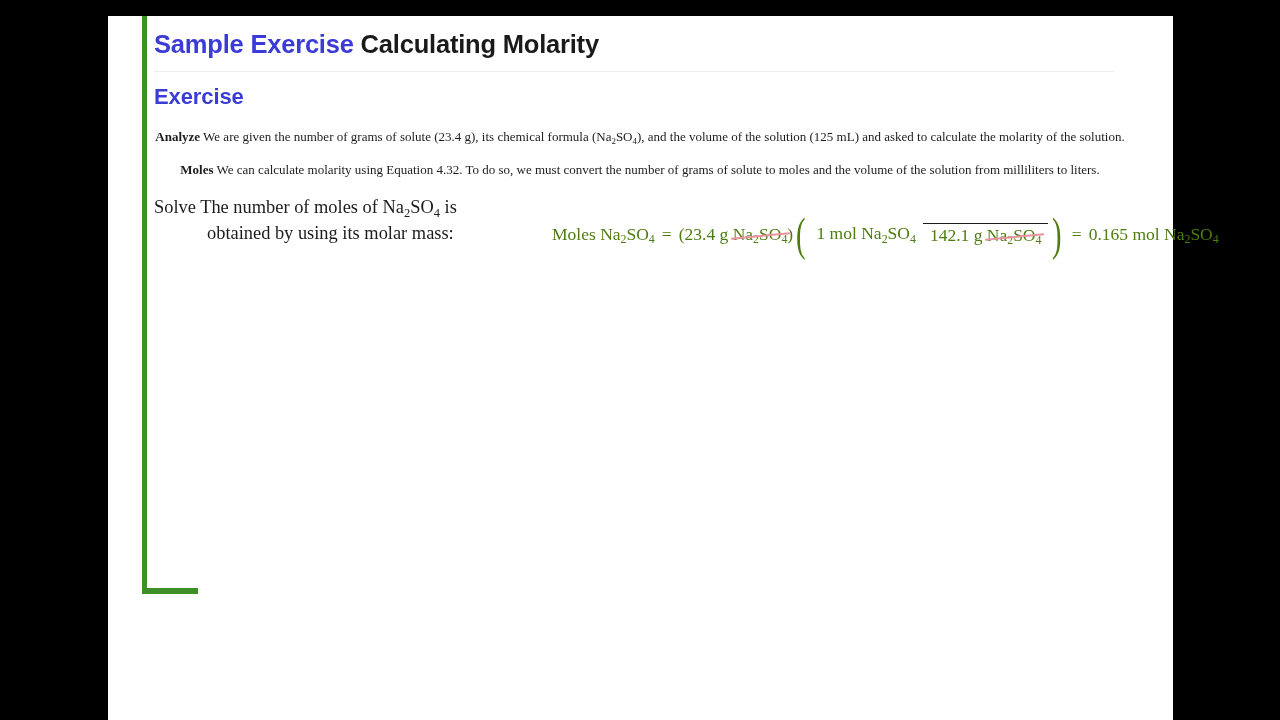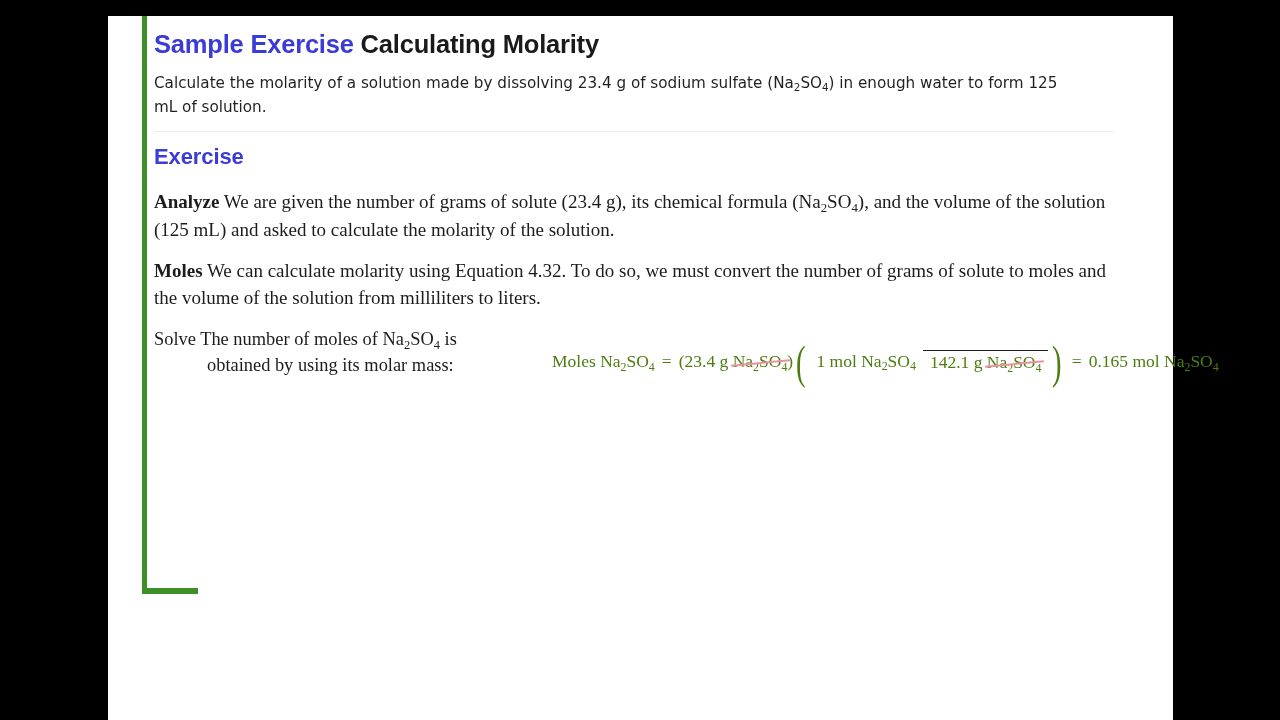--- a/index.html
+++ b/index.html
@@ -96,32 +96,33 @@
     font-size: 22px;
     font-weight: bold;
     color: #3b3bd6;
     margin: 12px 0 18px 0;
     letter-spacing: -0.1px;
   }
 
   
   .step-para {
     font-family: "Liberation Serif", "DejaVu Serif", serif;
-    font-size: 19px;
+    font-size: 13px;
     color: #1c1c1c;
     line-height: 1.44;
     margin: 0 0 14px 0;
     width: 972px;
+    text-align: center;
   }
   .step-para .step-label { font-weight: bold; }
 
   
   .solve-row {
     display: flex;
-    align-items: center;
+    align-items: flex-end;
     margin-top: 4px;
   }
   .solve-text {
     font-family: "Liberation Serif", "DejaVu Serif", serif;
     font-size: 18.4px;
     color: #1c1c1c;
     line-height: 1.42;
     width: 360px;
     flex: 0 0 360px;
   }
@@ -210,21 +211,20 @@
     <div class="h-bar"></div>
   </div>
 
   <div class="content">
 
     <h1 class="slide-title">
       <span class="label-blue">Sample Exercise</span>
       <span class="label-black">Calculating Molarity</span>
     </h1>
 
-    <p class="intro-para"><span>Calculate the molarity of a solution made by dissolving 23.4 g of sodium sulfate (Na</span><sub>2</sub><span>SO</span><sub>4</sub><span>) in enough water to form 125 mL of solution.</span></p>
 
     <div class="divider"></div>
 
     <h2 class="solution-heading">Exercise</h2>
 
     <p class="step-para"><span class="step-label">Analyze</span><span> We are given the number of grams of solute (23.4 g), its chemical formula (Na</span><sub>2</sub><span>SO</span><sub>4</sub><span>), and the volume of the solution (125 mL) and asked to calculate the molarity of the solution.</span></p>
 
     <p class="step-para"><span class="step-label">Moles</span><span> We can calculate molarity using Equation 4.32. To do so, we must convert the number of grams of solute to moles and the volume of the solution from milliliters to liters.</span></p>
 
     <div class="solve-row">

